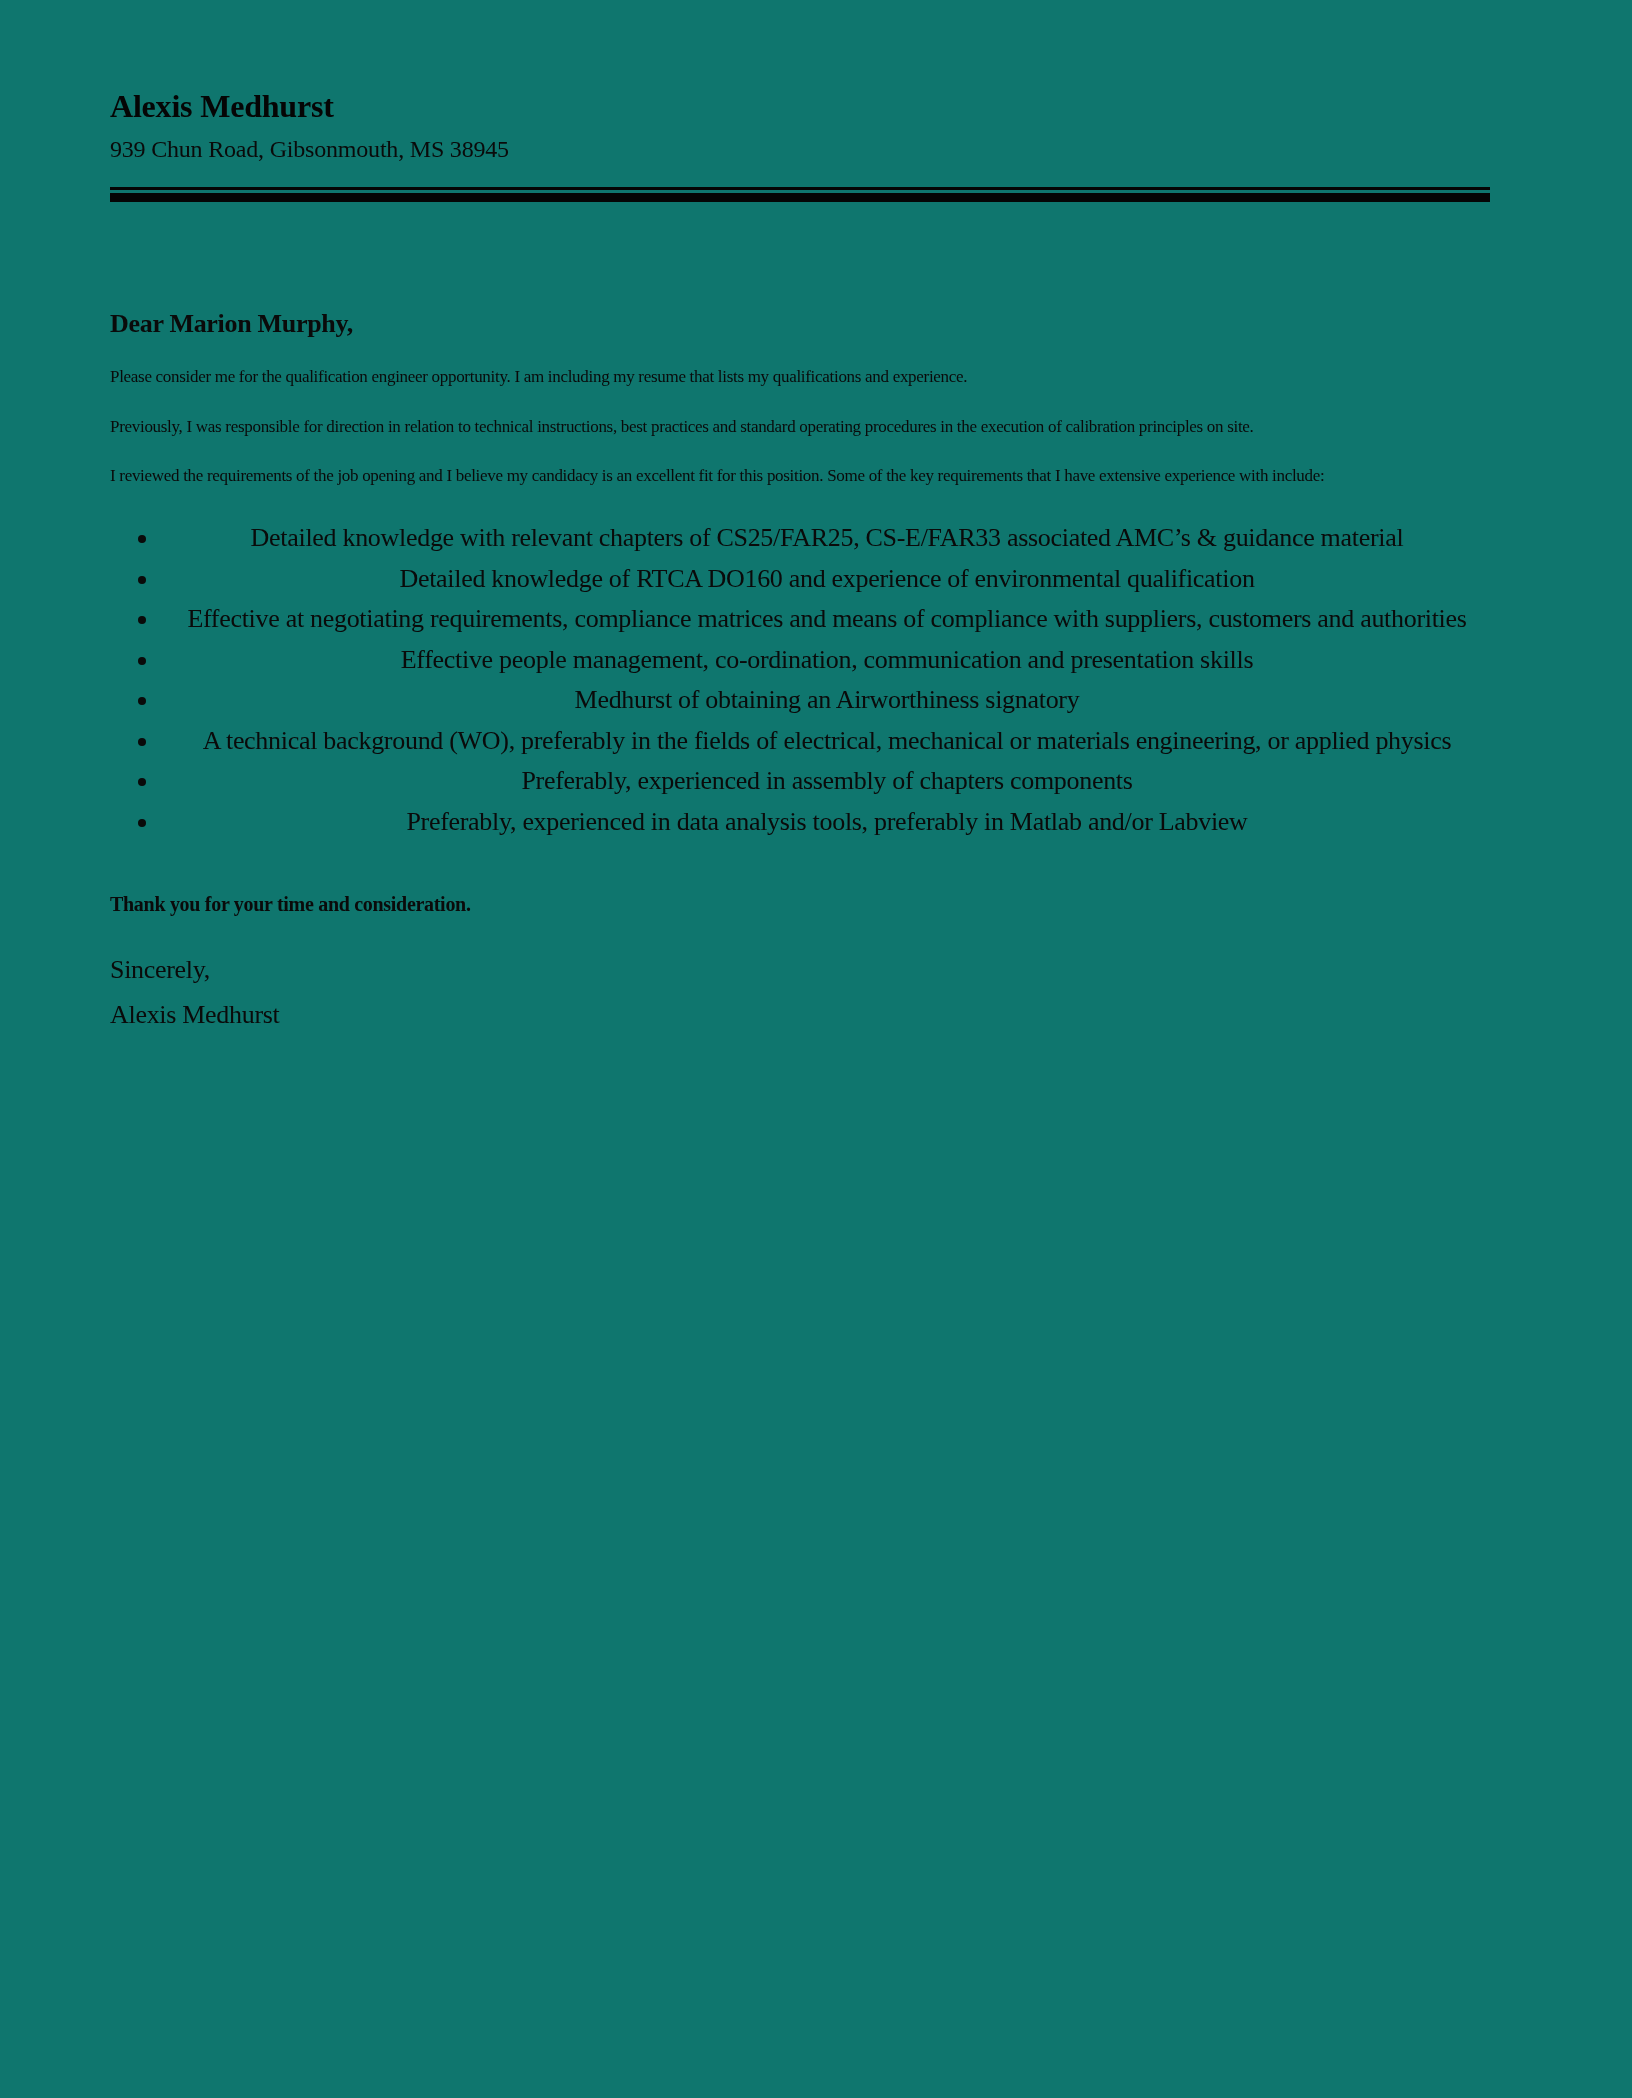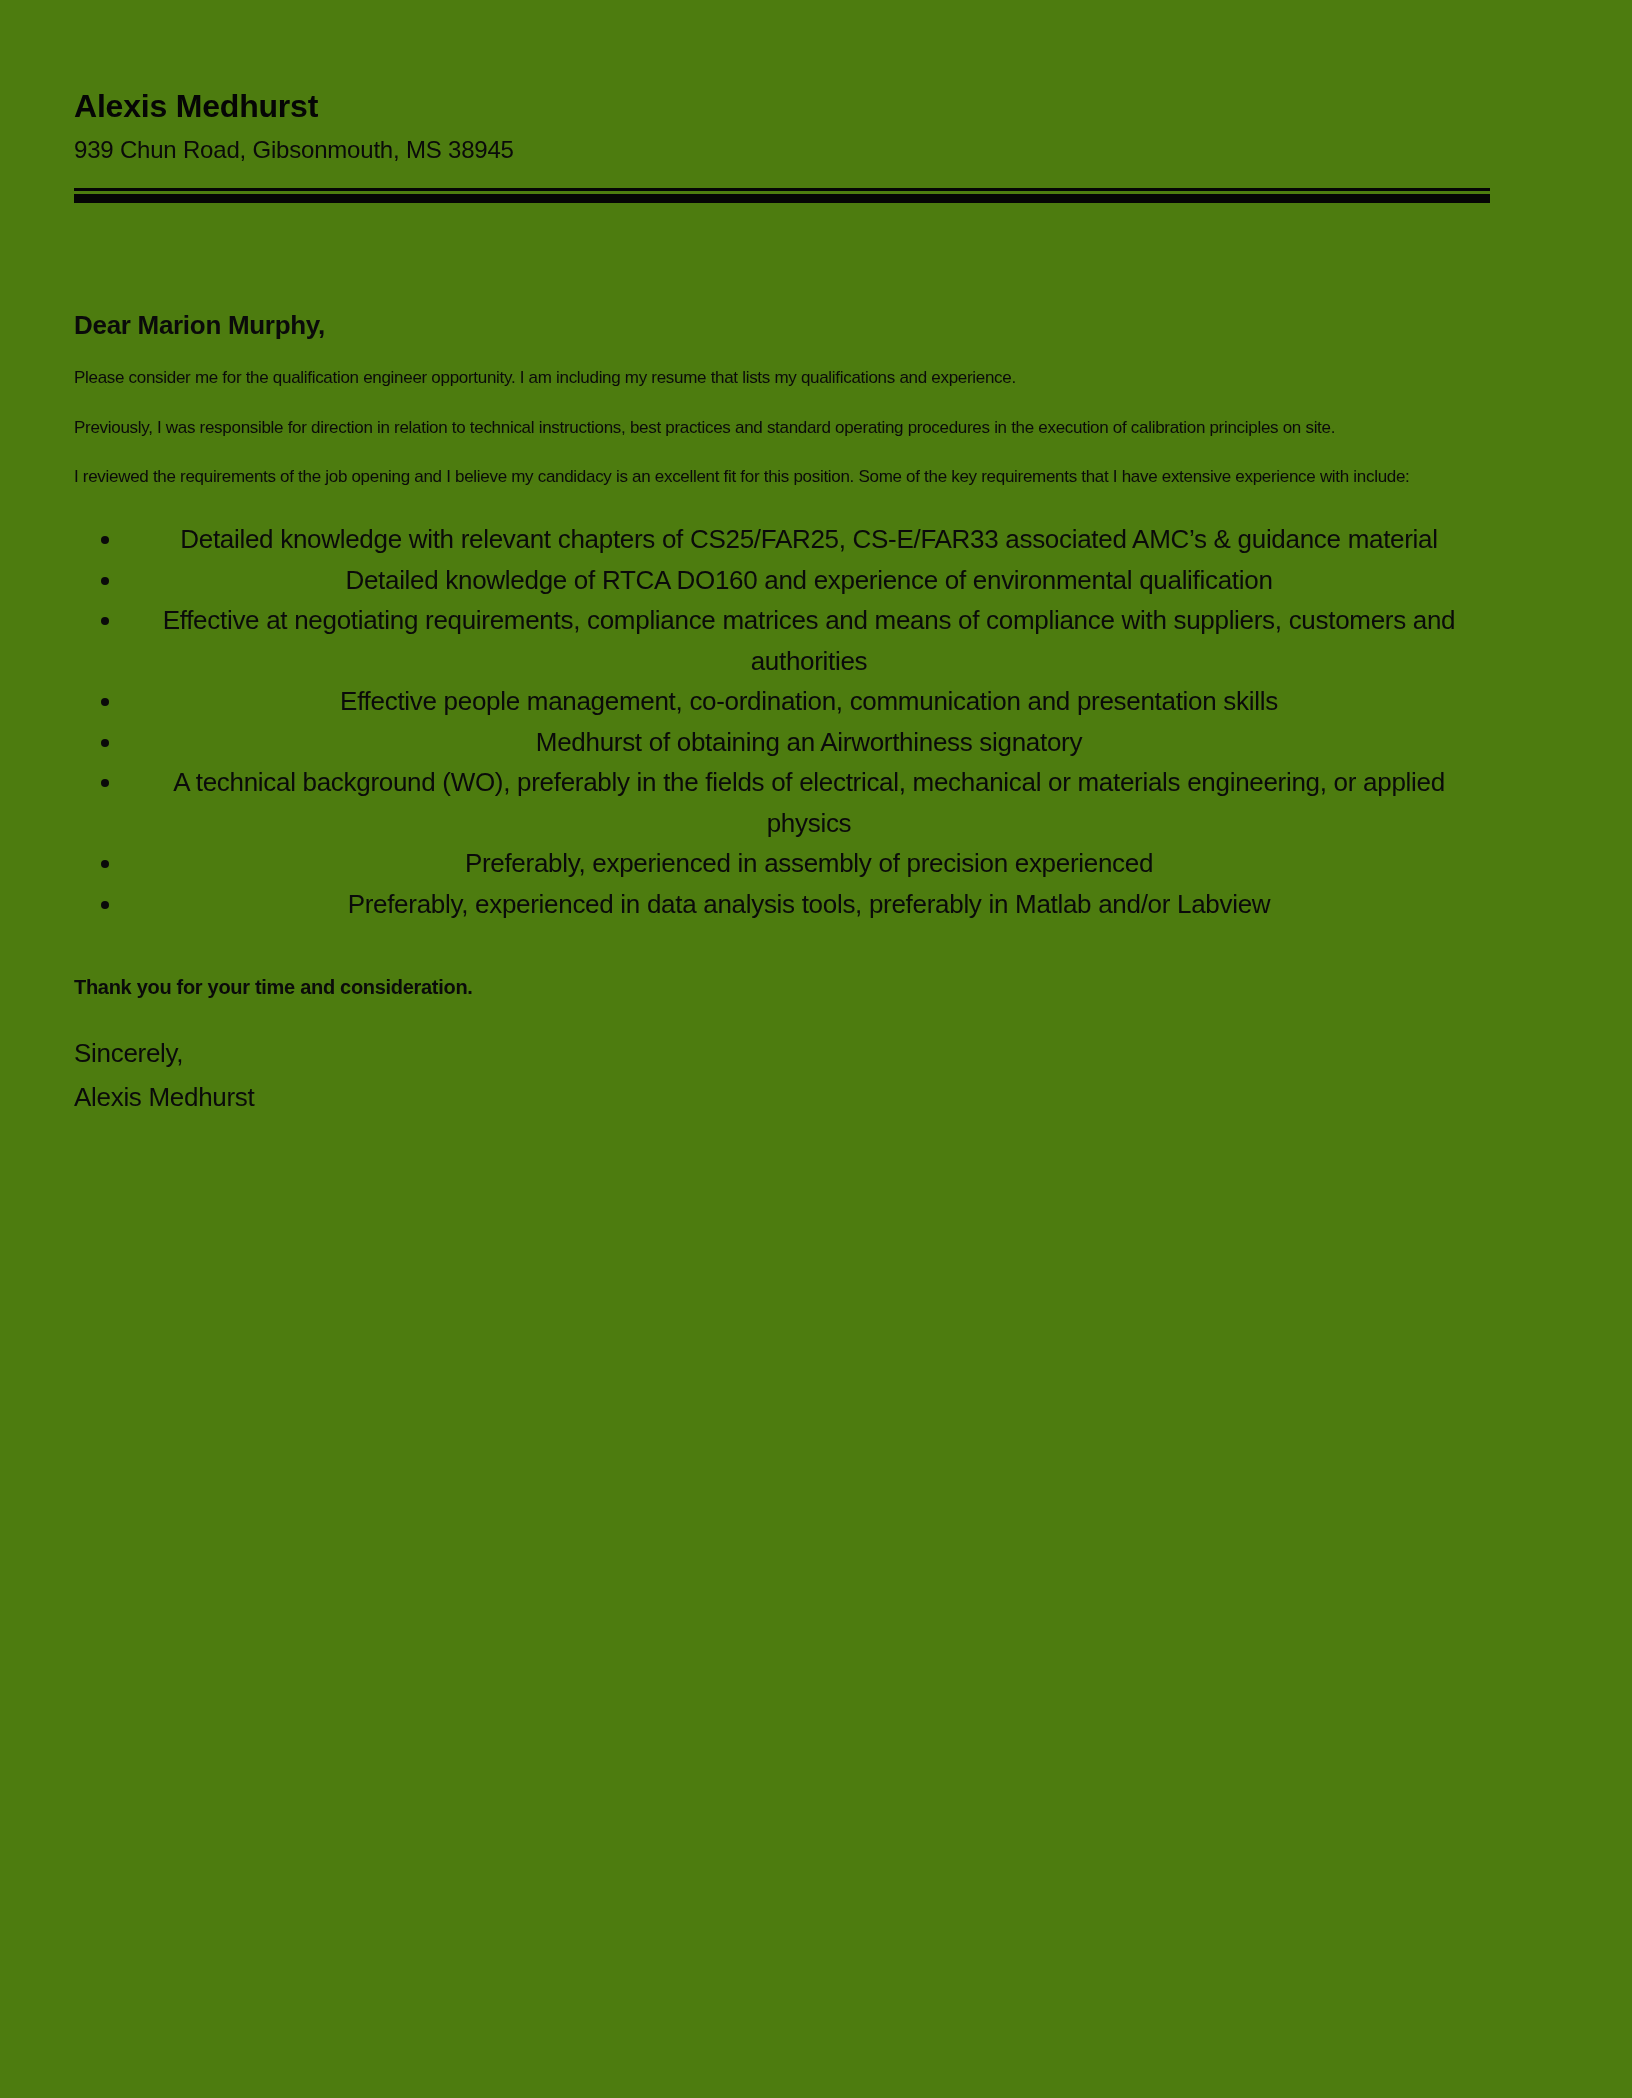--- a/index.html
+++ b/index.html
@@ -4,24 +4,24 @@
 <style>
   html, body {
     margin: 0;
     padding: 0;
     background: #ffffff;
   }
   .page {
     position: relative;
     width: 1632px;
     height: 2098px;
-    background: #4d7c0f;
+    background: #0f766e;
     box-sizing: border-box;
-    padding: 86px 142px 0 74px;
-    font-family: Liberation Sans, sans-serif;
+    padding: 86px 142px 0 110px;
+    font-family: Liberation Serif, serif;
     color: #0a0a0a;
     overflow: hidden;
   }
   .sender-name {
     font-size: 32px;
     font-weight: 700;
     margin: 0;
     line-height: 1.25;
     letter-spacing: -0.2px;
     color: #050505;
@@ -110,21 +110,21 @@
 
     <p class="para">I reviewed the requirements of the job opening and I believe my candidacy is an excellent fit for this position. Some of the key requirements that I have extensive experience with include:</p>
 
     <ul class="bullets">
       <li>Detailed knowledge with relevant chapters of CS25/FAR25, CS-E/FAR33 associated AMC’s &amp; guidance material</li>
       <li>Detailed knowledge of RTCA DO160 and experience of environmental qualification</li>
       <li>Effective at negotiating requirements, compliance matrices and means of compliance with suppliers, customers and authorities</li>
       <li>Effective people management, co-ordination, communication and presentation skills</li>
       <li>Medhurst of obtaining an Airworthiness signatory</li>
       <li>A technical background (WO), preferably in the fields of electrical, mechanical or materials engineering, or applied physics</li>
-      <li>Preferably, experienced in assembly of precision experienced</li>
+      <li>Preferably, experienced in assembly of chapters components</li>
       <li>Preferably, experienced in data analysis tools, preferably in Matlab and/or Labview</li>
     </ul>
 
     <p class="closing">Thank you for your time and consideration.</p>
 
     <p class="signoff">
       <span>Sincerely,</span><br>
       <span>Alexis Medhurst</span>
     </p>
   </main>

